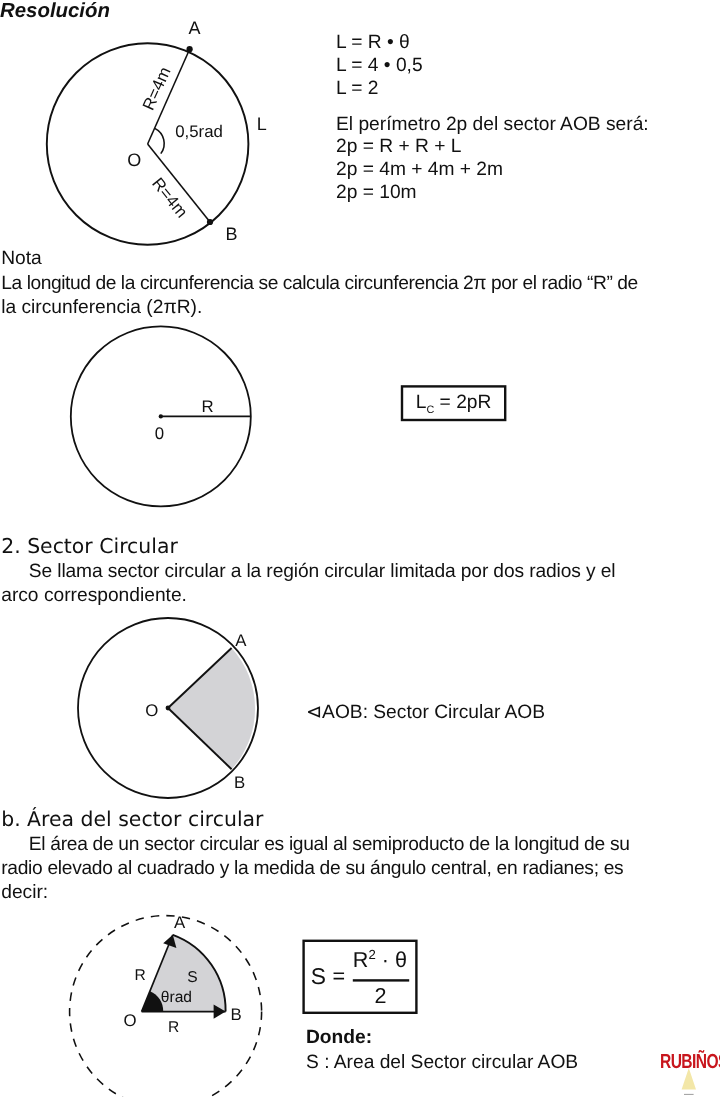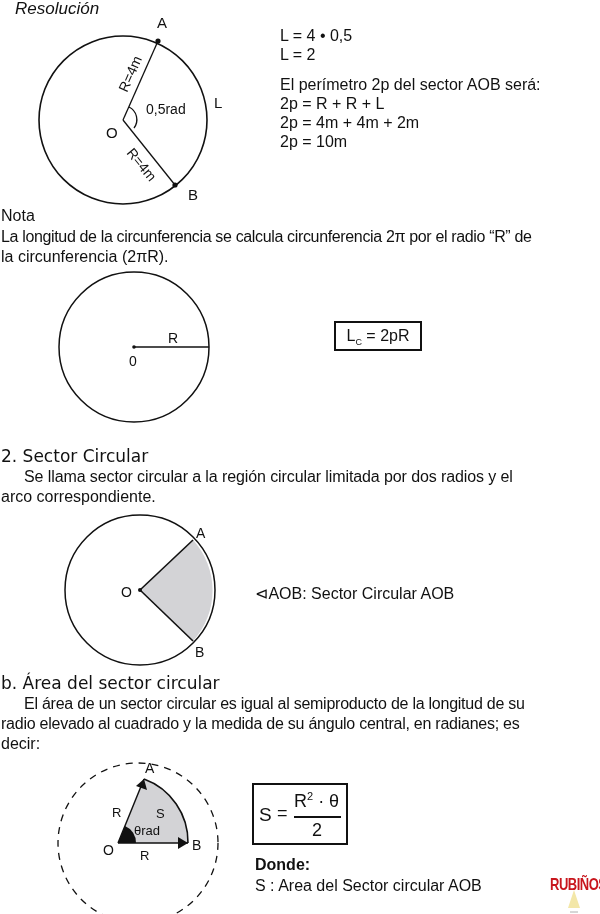--- a/index.html
+++ b/index.html
@@ -9,39 +9,40 @@
   .t { font-size:16px; line-height:19px; white-space:nowrap; }
   .heading { font-family:"DejaVu Sans", sans-serif; font-size:17px; line-height:20px; }
   .para { font-size:16px; line-height:20px; text-align:justify; }
   svg { position:absolute; overflow:visible; }
   svg text { font-family:"Liberation Sans", sans-serif; fill:#111; }
   .box { position:absolute; border:2px solid #111; background:#fff; }
 </style>
 </head>
 <body>
 
-<div class="abs t" style="left:15px;top:-1px;font-weight:normal;font-style:italic;font-size:17px;">Resolución</div>
+<div class="abs t" style="left:0;top:-1px;font-weight:bold;font-style:italic;font-size:17px;">Resolución</div>
 
 <svg width="600" height="210" style="left:0;top:0;">
   <circle cx="123" cy="120" r="84" fill="none" stroke="#111" stroke-width="1.6"></circle>
   <line x1="123" y1="120" x2="158" y2="41" stroke="#111" stroke-width="1.3"></line>
   <line x1="123" y1="120" x2="175" y2="185" stroke="#111" stroke-width="1.3"></line>
   <circle cx="158" cy="41" r="2.6" fill="#111"></circle>
   <circle cx="175" cy="185" r="2.6" fill="#111"></circle>
   <path d="M 129 107 A 14 14 0 0 1 134 128" fill="none" stroke="#111" stroke-width="1.3"></path>
   <text x="157" y="28" font-size="15">A</text>
   <text x="188" y="200" font-size="15">B</text>
   <text x="106" y="138" font-size="15">O</text>
   <text x="146" y="114" font-size="14">0,5rad</text>
   <text x="214" y="108" font-size="15">L</text>
   <text font-size="14" transform="translate(127,93) rotate(-66)">R=4m</text>
   <text font-size="14" transform="translate(126,153) rotate(51)">R=4m</text>
 </svg>
 
 <div class="abs" style="left:280px;top:26px;">
+  <div class="t">L = R • θ</div>
   <div class="t">L = 4 • 0,5</div>
   <div class="t">L = 2</div>
   <div class="t" style="margin-top:11px;">El perímetro 2p del sector AOB será:</div>
   <div class="t">2p = R + R + L</div>
   <div class="t">2p = 4m + 4m + 2m</div>
   <div class="t">2p = 10m</div>
 </div>
 
 <div class="abs t" style="left:1px;top:206px;text-align:right;">Nota</div>
 <div class="abs para" style="left:1px;top:227px;width:598px;">

